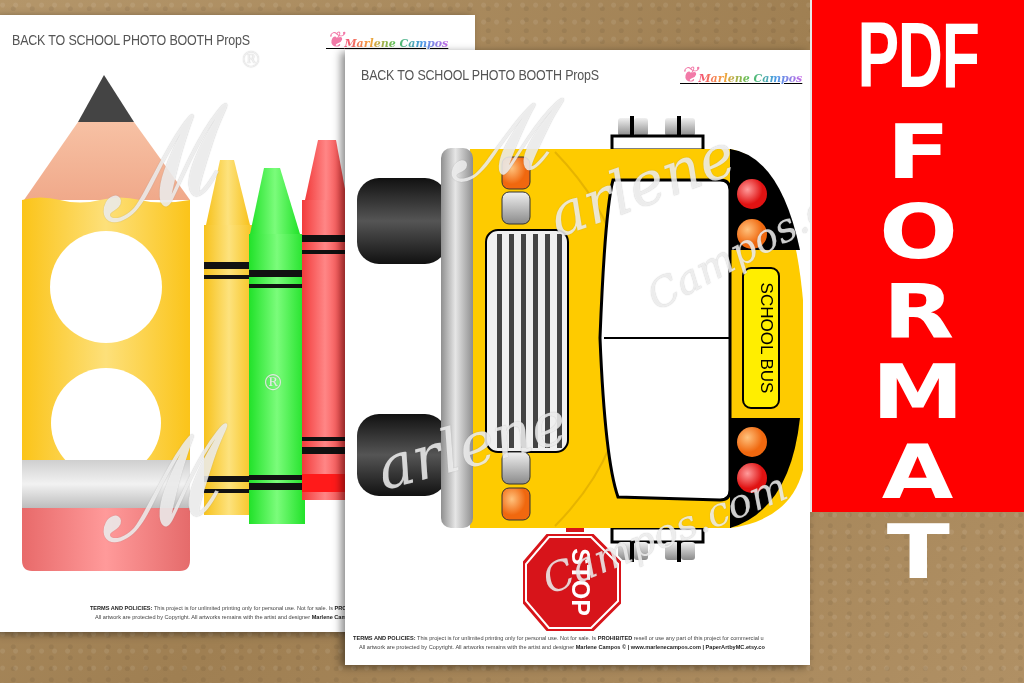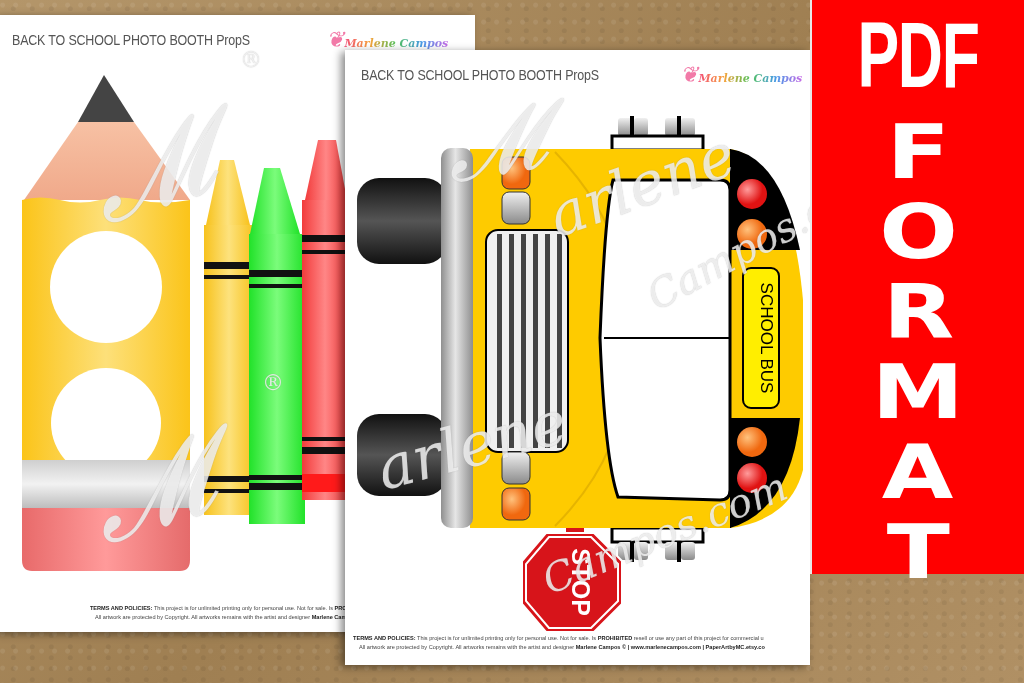--- a/index.html
+++ b/index.html
@@ -19,36 +19,36 @@
     box-shadow: -4px 2px 8px rgba(0,0,0,0.45);
   }
   #page1 { left: 0; top: 15px; width: 475px; height: 617px; }
   #page2 { left: 345px; top: 50px; width: 465px; height: 615px; }
   .page-title {
     position: absolute; left: 12px; top: 17px;
     font-family: "Liberation Sans", sans-serif; font-size: 14.5px; color: #555;
     transform: scaleX(0.86); transform-origin: left top; letter-spacing: -0.2px;
     white-space: nowrap;
   }
-  .logo { position: absolute; font-family: "DejaVu Serif", serif; font-style: italic; font-size: 11px; white-space: nowrap; }
+  .logo { position: absolute; font-family: "DejaVu Serif", serif; font-style: italic; font-size: 11px; white-space: nowrap; text-decoration: underline; }
   .logo .swirl { color: #f27aa8; font-size: 22px; }
   .logo .t { background: linear-gradient(90deg,#f24c7a,#f7a33c,#53c25b,#4a9be8,#c76ae6); -webkit-background-clip: text; color: transparent; font-weight: bold; }
   .terms {
     position: absolute; left: 0; right: 0; font-size: 5.6px; color: #444; text-align: center; line-height: 9px;
     white-space: nowrap; overflow: hidden;
   }
   .terms b { color: #222; }
   .watermark {
     position: absolute; font-family: "DejaVu Serif", serif; font-style: italic;
     color: rgba(255,255,255,0.75); text-shadow: 0 0 1px rgba(120,120,120,0.55);
     white-space: nowrap; pointer-events: none;
   }
   
   #banner {
-    position: absolute; left: 810px; top: 0; width: 214px; height: 574px;
+    position: absolute; left: 810px; top: 0; width: 214px; height: 512px;
     background: #ff0000; border-left: 2px solid #e8e8e8;
   }
   #banner .pdf {
     position: absolute; top: 10px; left: 0; width: 100%; text-align: center;
     color: #fff; font-family: "Liberation Sans", sans-serif; font-weight: bold; font-size: 92px;
     transform: scaleX(0.68); letter-spacing: -2px; line-height: 90px;
   }
   #banner .letters {
     position: absolute; top: 112px; left: 0; width: 100%;
     display: flex; flex-direction: column; align-items: center;

